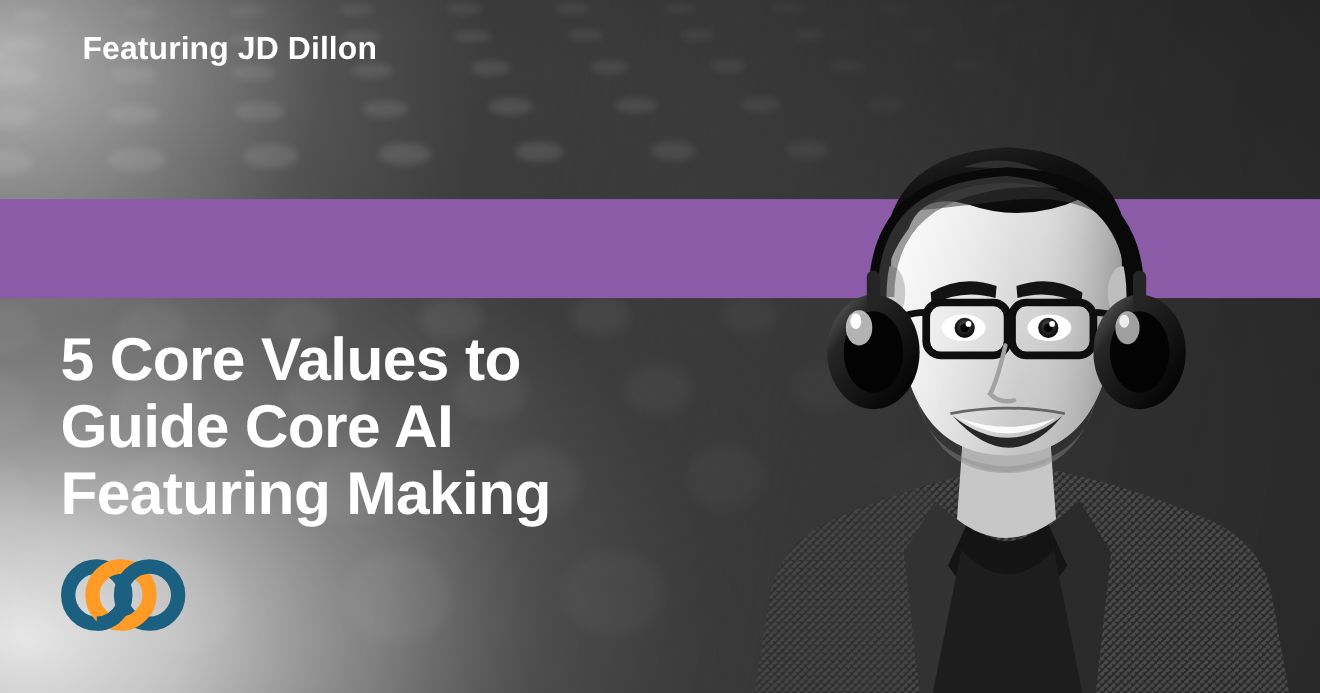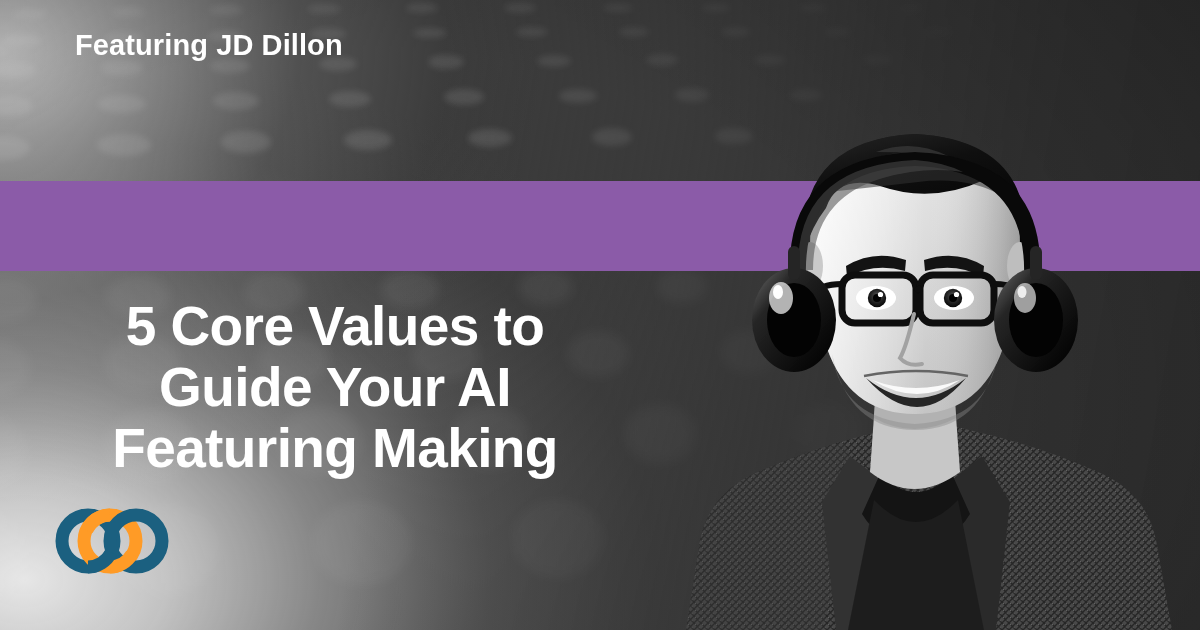--- a/index.html
+++ b/index.html
@@ -102,21 +102,21 @@
   
   .headline{
     position:absolute;left:55px;top:296px;width:560px;
     color:#ffffff;
     font-size:55px;
     line-height:61px;
     font-weight:bold;
     letter-spacing:-.6px;
     z-index:6;
   }
-  .headline .ln{display:block;white-space:nowrap;text-align:center;}
+  .headline .ln{display:block;white-space:nowrap;}
 
   
   .logo{
     position:absolute;left:54px;top:503px;
     width:120px;height:76px;
     z-index:6;
   }
 
   
   .portrait{
@@ -376,21 +376,21 @@
       </g>
     </svg>
   </div>
 
   <div class="band"></div>
   <div class="band-text">Featuring JD Dillon</div>
 
 
   <div class="headline">
     <span class="ln">5 Core Values to</span>
-    <span class="ln">Guide Your AI</span>
+    <span class="ln">Guide Core AI</span>
     <span class="ln">Featuring Making</span>
   </div>
 
   <div class="logo">
     <svg width="120" height="76" viewBox="0 0 120 76" xmlns="http://www.w3.org/2000/svg">
 
       <circle cx="34" cy="38" r="26" fill="none" stroke="#1b6080" stroke-width="13"></circle>
 
       <circle cx="56" cy="38" r="26" fill="none" stroke="#ff9b26" stroke-width="13"></circle>
 

